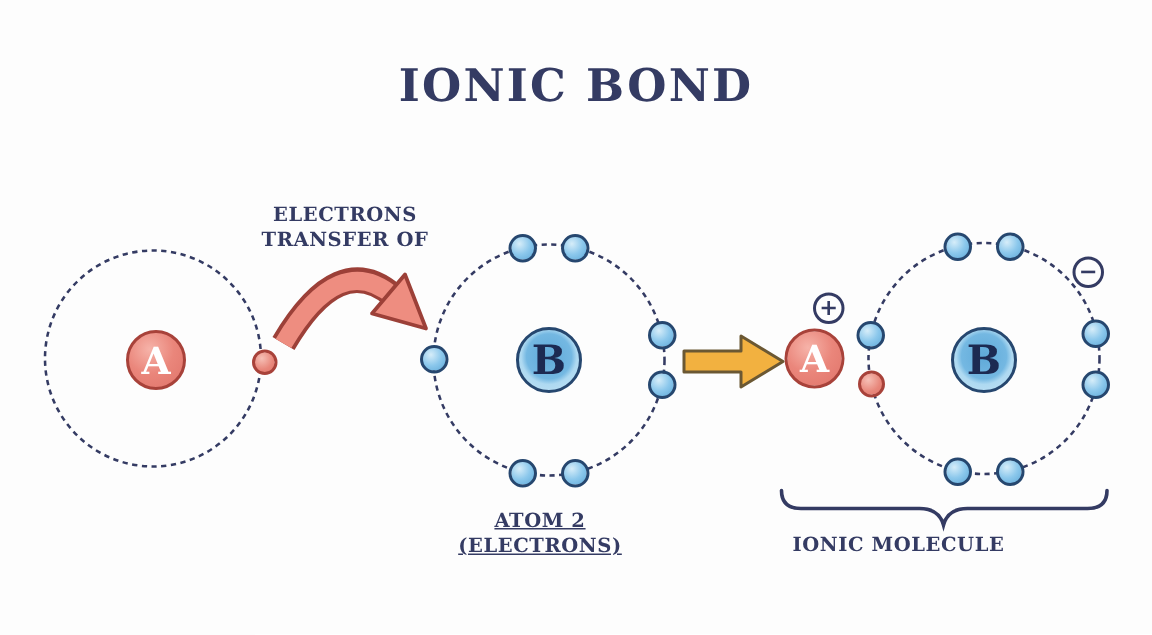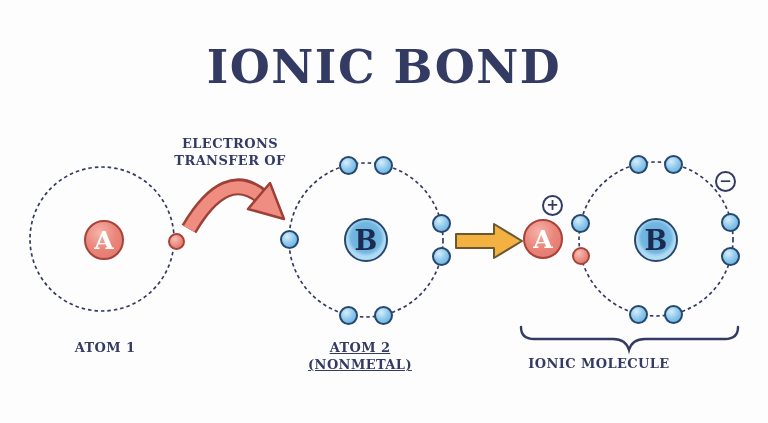--- a/index.html
+++ b/index.html
@@ -17,21 +17,21 @@
   *{margin:0;padding:0;box-sizing:border-box;}
   html,body{background:#fff;}
   .stage{
     position:relative;width:768px;height:423px;overflow:hidden;
     background:var(--bg);
     font-family:"DejaVu Serif","Liberation Serif",serif;
   }
   .svg-layer{position:absolute;left:0;top:0;width:768px;height:423px;}
   .page-title{
     position:absolute;left:0;top:40px;width:768px;text-align:center;
-    font-size:46px;font-weight:bold;letter-spacing:1.5px;color:var(--navy-ink);
+    font-size:30px;font-weight:bold;letter-spacing:1.5px;color:var(--navy-ink);
   }
   .small-label{
     position:absolute;text-align:center;color:var(--navy-ink);
     font-size:13px;font-weight:bold;line-height:17px;letter-spacing:0.4px;
   }
   .transfer-label{left:150px;top:135px;width:160px;}
   .atom1-label{left:25px;top:339px;width:160px;}
   .atom2-label{left:280px;top:339px;width:160px;text-decoration:underline;}
   .molecule-label{left:499px;top:355px;width:200px;}
   .nucleus{
@@ -99,36 +99,35 @@
   <div class="small-label transfer-label">
     <div>ELECTRONS</div>
     <div>TRANSFER OF</div>
   </div>
 
   <div class="nucleus red nucleus-a1">
     <span>A</span>
   </div>
   <div class="electron red small" style="left:168px;top:233px;"></div>
   <div class="small-label atom1-label">
-    <div>ATOM 1</div>
   </div>
 
   <div class="nucleus blue nucleus-b2">
     <span>B</span>
   </div>
   <div class="electron blue" style="left:339px;top:156px;"></div>
   <div class="electron blue" style="left:374px;top:156px;"></div>
   <div class="electron blue" style="left:432px;top:214px;"></div>
   <div class="electron blue" style="left:432px;top:247px;"></div>
   <div class="electron blue" style="left:339px;top:306px;"></div>
   <div class="electron blue" style="left:374px;top:306px;"></div>
   <div class="electron blue" style="left:280px;top:230px;"></div>
   <div class="small-label atom2-label">
     <div>ATOM 2</div>
-    <div>(NONMETAL)</div>
+    <div>(ELECTRONS)</div>
   </div>
 
   <div class="nucleus red nucleus-a-ion">
     <span>A</span>
   </div>
   <div class="charge-badge plus-badge">
     <span>+</span>
   </div>
 
   <div class="nucleus blue nucleus-b-ion">

